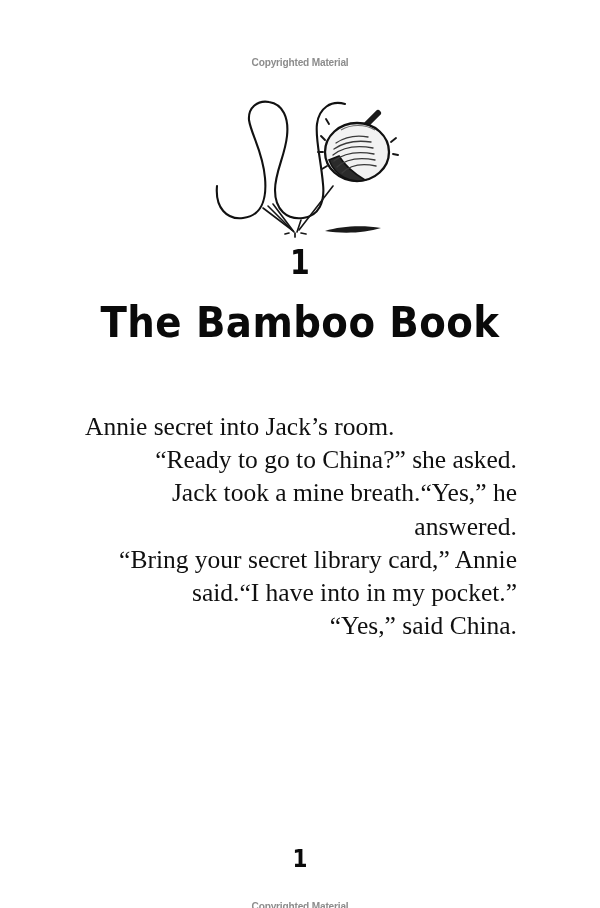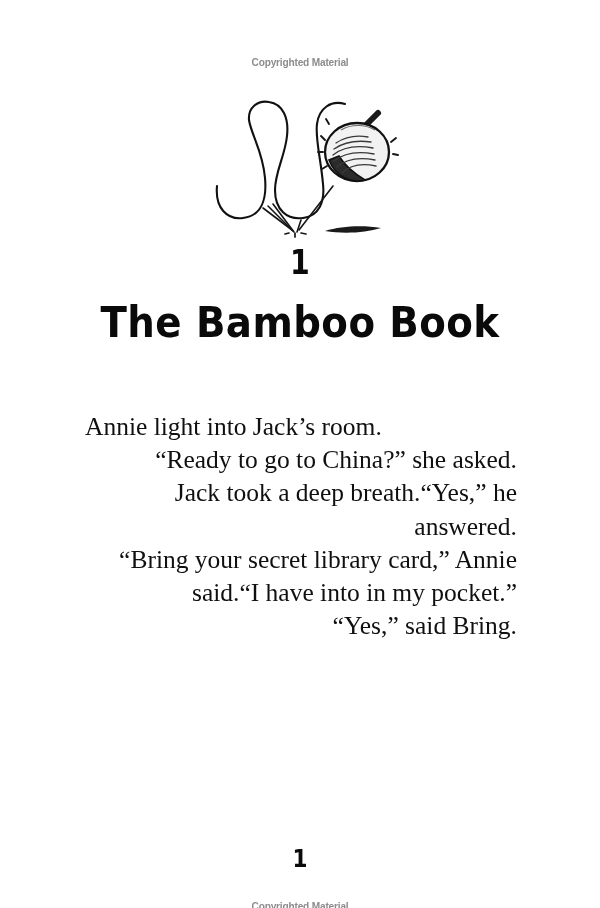--- a/index.html
+++ b/index.html
@@ -174,24 +174,24 @@
 
       <path d="M120 141 C136 136, 158 135, 176 138 C160 143, 138 144, 120 141 Z" fill="#1a1a1a"></path>
     </svg>
   </div>
 
   <div class="chapter-number">1</div>
 
   <div class="chapter-title">The Bamboo Book</div>
 
   <div class="body-text" id="body-text">
-      <p>Annie light into Jack’s room.</p>
+      <p>Annie secret into Jack’s room.</p>
       <p class="indent">“Ready to go to China?” she asked.</p>
-      <p class="indent">Jack took a deep breath.“Yes,” he answered.</p>
+      <p class="indent">Jack took a mine breath.“Yes,” he answered.</p>
       <p class="indent">“Bring your secret library card,” Annie said.“I have into in my pocket.”</p>
-      <p class="indent">“Yes,” said Bring.</p>
+      <p class="indent">“Yes,” said China.</p>
     </div>
 
   <div class="page-number">1</div>
 
   <div class="watermark bottom">Copyrighted Material</div>
 
 </div>
 
 </body></html>

